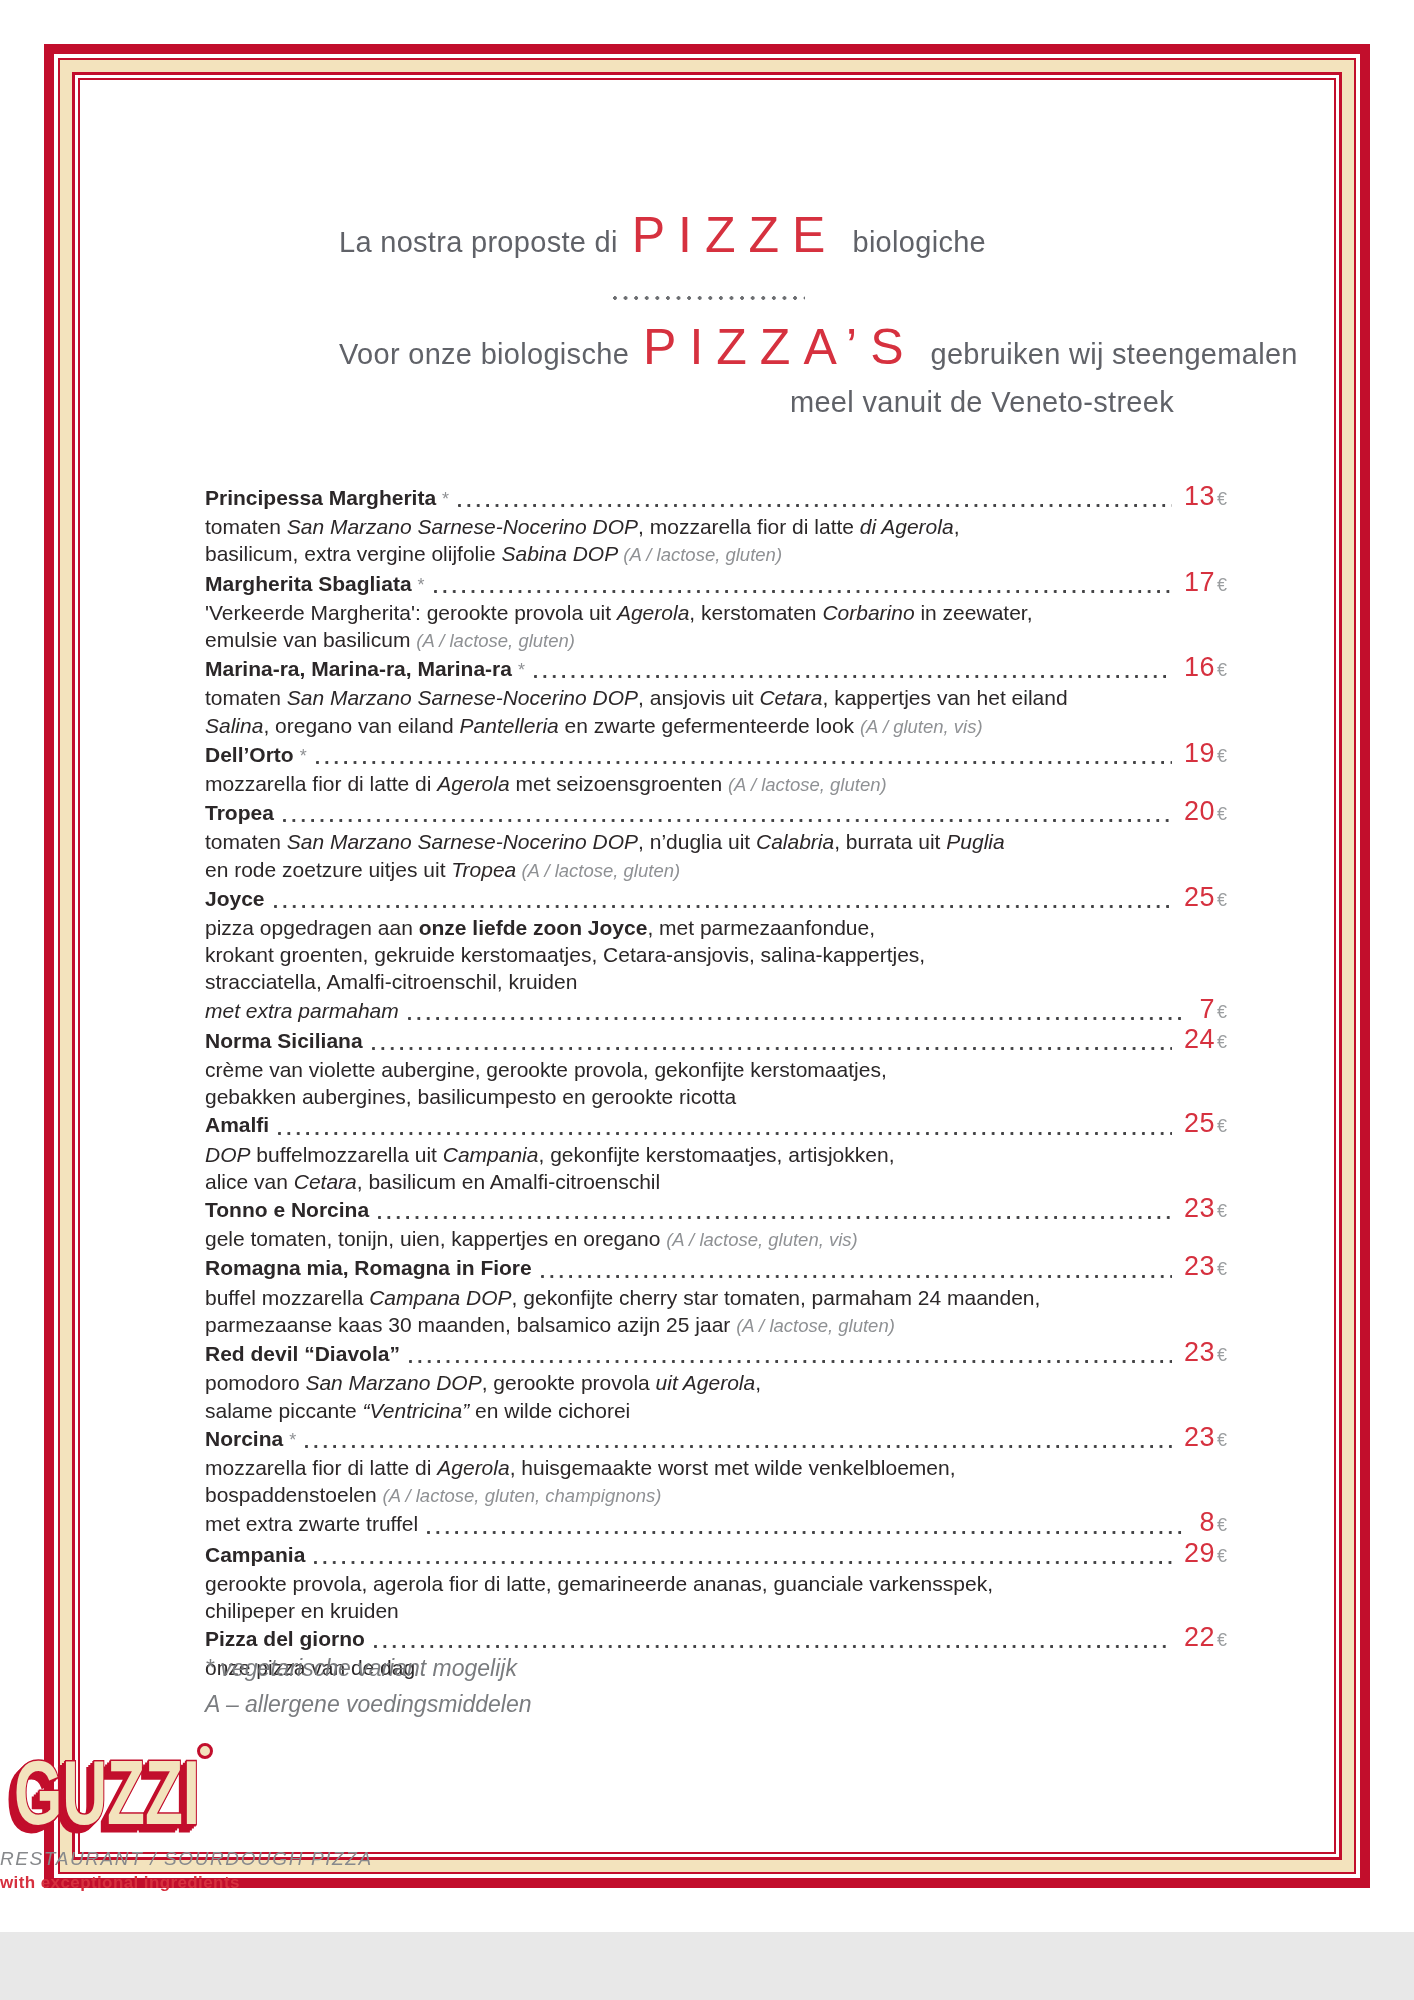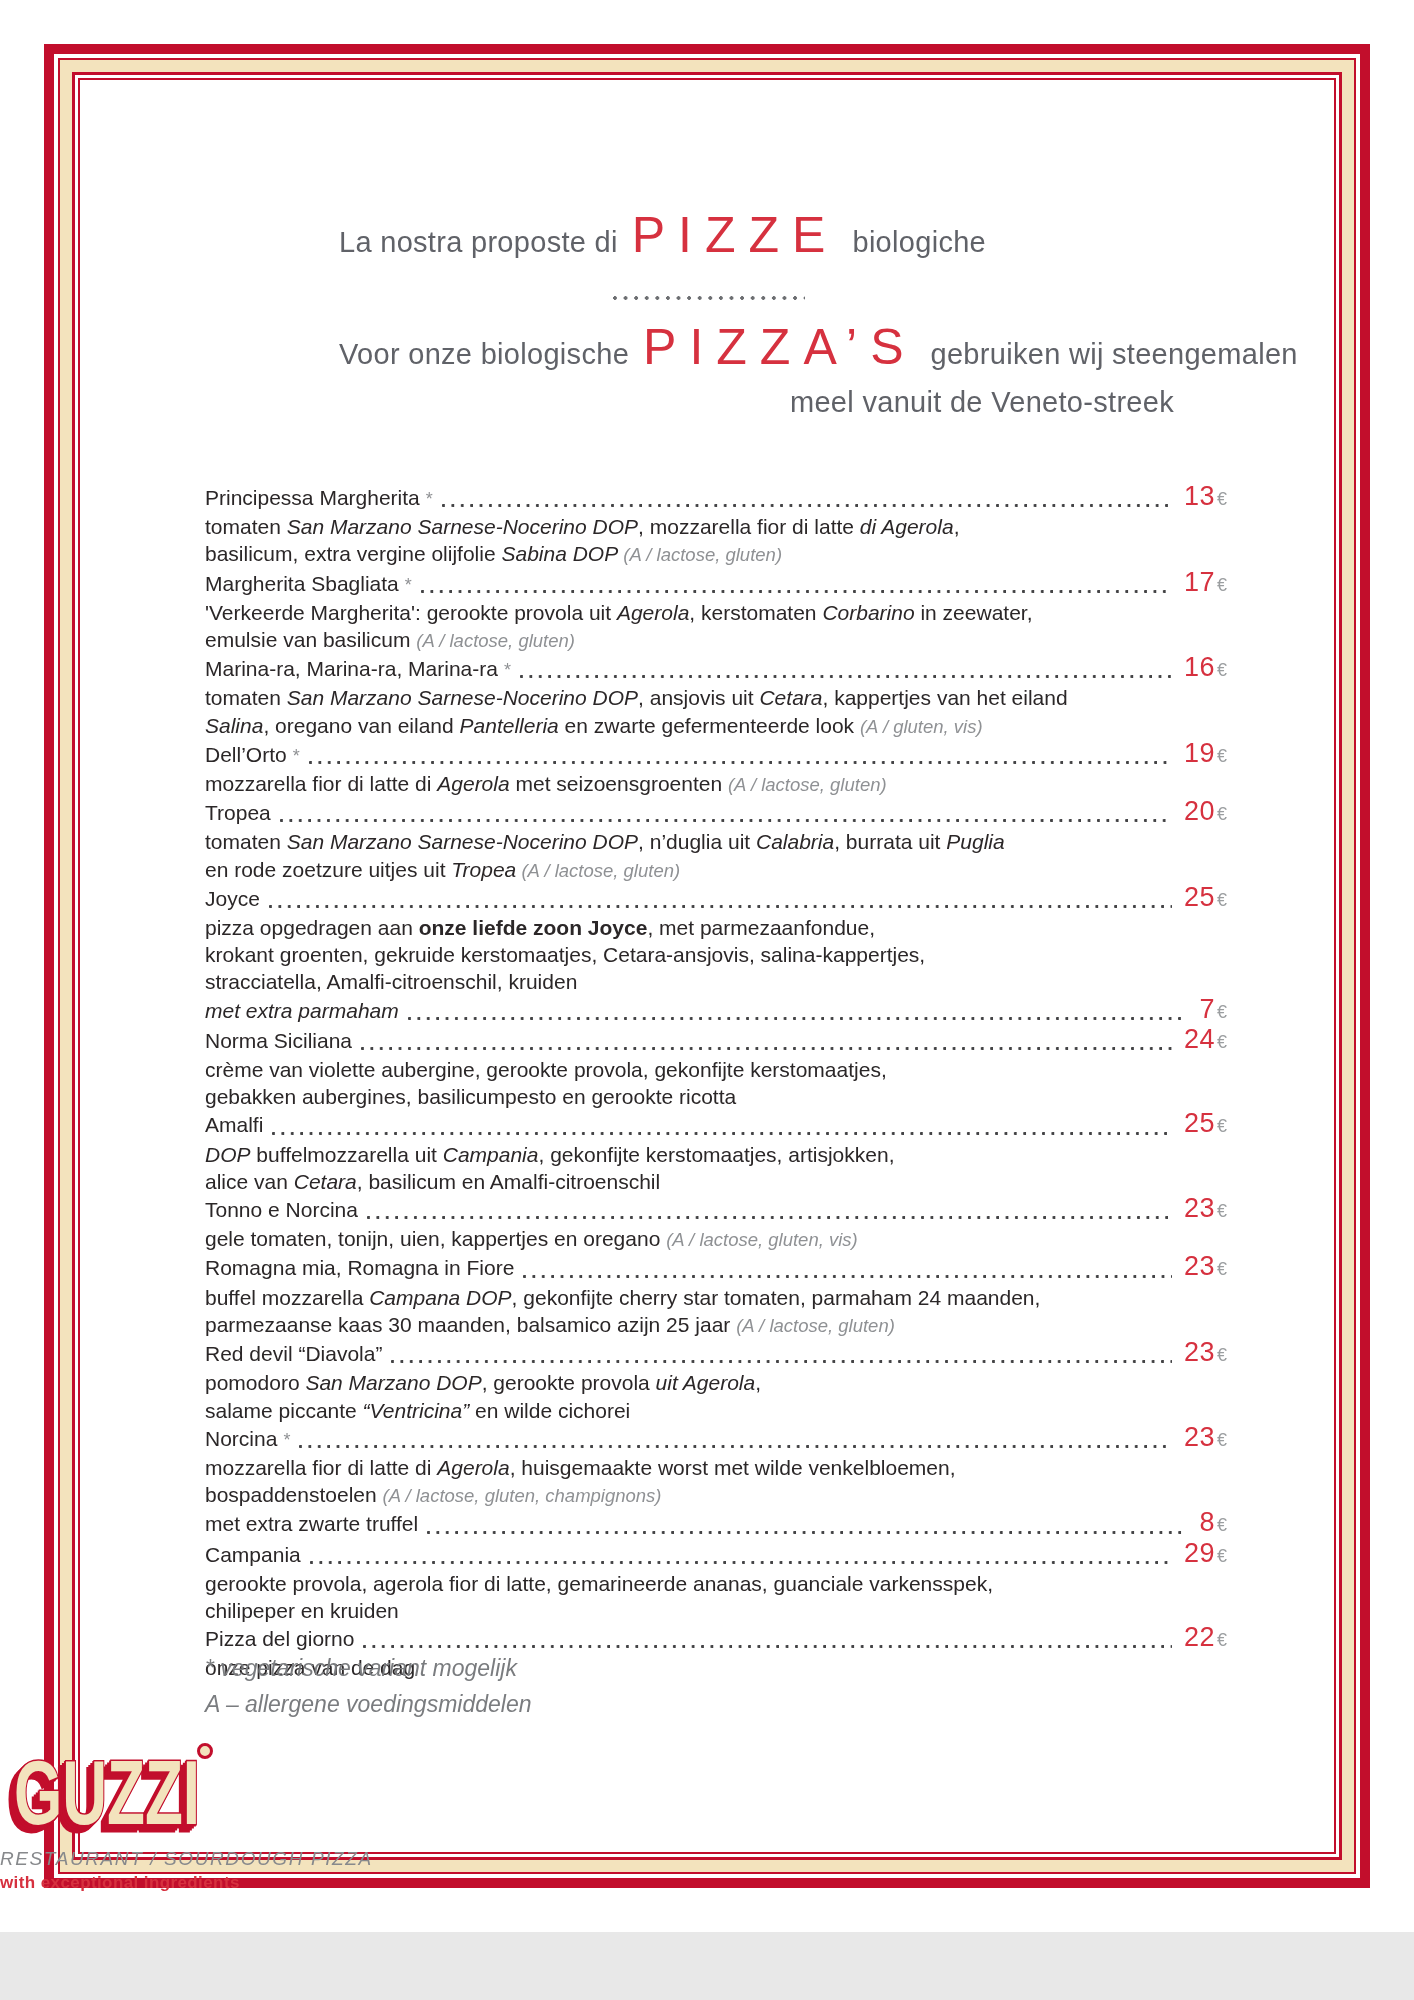--- a/index.html
+++ b/index.html
@@ -29,21 +29,21 @@
   .hline2{left:339px;top:318px;}
   .hline3{position:absolute;right:240px;top:386px;color:#606268;font-size:29px;letter-spacing:0.3px;}
   .hdots{
     position:absolute;left:613px;top:296px;width:192px;height:5px;
     background-image:radial-gradient(circle at 2px 2px,#6d6f72 1.7px,transparent 2.1px);
     background-size:10.6px 5px;background-repeat:repeat-x;
   }
   
   .menu{position:absolute;left:205px;right:187px;top:483px;font-size:21px;line-height:27.2px;}
   .row{display:flex;align-items:baseline;}
-  .name{font-weight:normal;color:var(--ink);}
+  .name{font-weight:bold;color:var(--ink);}
   .ast{color:var(--gray-note);margin-left:6px;font-size:18px;}
   .leader{
     flex:1;align-self:flex-end;height:4px;margin:0 12px 5px 9px;
     background-image:radial-gradient(circle at 1.5px 1.5px,#434345 1.35px,transparent 1.75px);
     background-size:9.4px 4px;background-repeat:repeat-x;
   }
   .price{display:flex;align-items:baseline;white-space:nowrap;}
   .price .num{color:var(--red-accent);font-size:27px;letter-spacing:0.5px;}
   .price .eur{color:#9b9ea0;font-size:18px;margin-left:2px;}
   .desc{color:var(--ink);}

